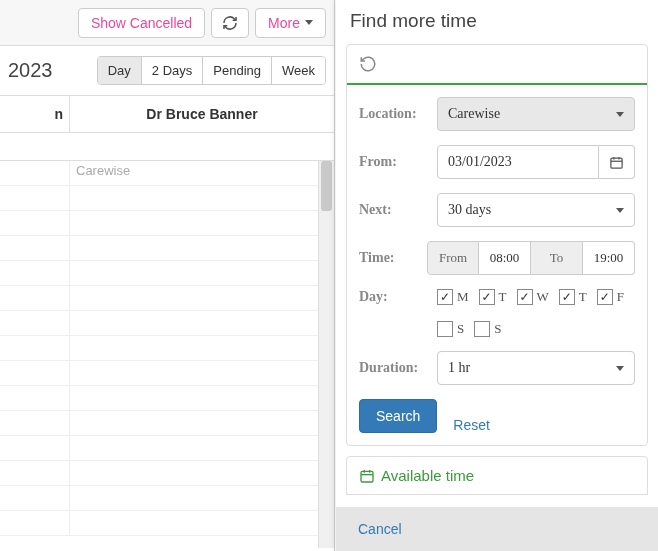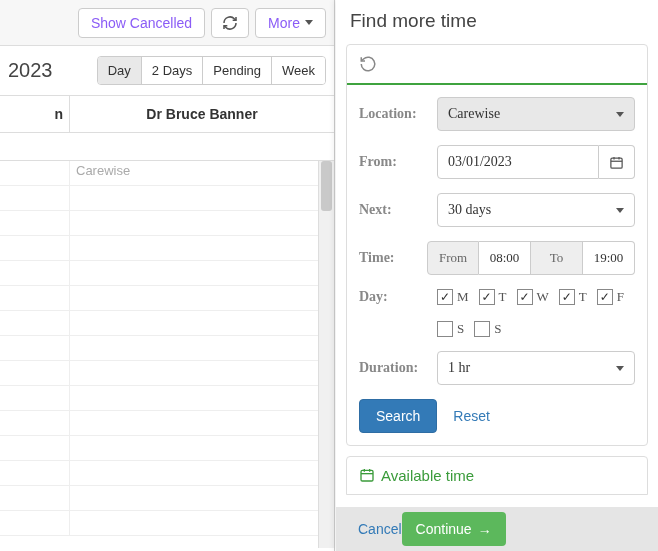--- a/index.html
+++ b/index.html
@@ -1,19 +1,19 @@
 <!DOCTYPE html>
 <html><head>
 <meta charset="utf-8">
 <style>
   * { box-sizing: border-box; margin: 0; padding: 0; }
   body { font-family: -apple-system, "Helvetica Neue", Arial, sans-serif; font-size: 14px; color: #333; background: #fff; width: 658px; height: 551px; overflow: hidden; position: relative; }
   .left-pane { position: absolute; left: 0; top: 0; width: 335px; height: 551px; border-right: 1px solid #ccc; background:#fff; }
   .toolbar { height: 46px; background: #f7f7f7; border-bottom: 1px solid #ddd; display:flex; align-items:center; padding: 0 8px; gap:6px; justify-content:flex-end;}
-  .btn { display:inline-flex; align-items:center; gap:5px; background:#fff; border:1px solid #ccc; border-radius:4px; padding:6px 12px; font-size:14px; color:#8b5cf6; cursor:pointer; }
+  .btn { display:inline-flex; align-items:center; gap:5px; background:#fff; border:1px solid #ccc; border-radius:4px; padding:6px 12px; font-size:14px; color:#ec4899; cursor:pointer; }
   .iconbtn { padding:6px 10px; }
   .caret-down { display:inline-block; width:0;height:0;border-left:4px solid transparent;border-right:4px solid transparent;border-top:5px solid #555; vertical-align:middle;}
   .date-row { display:flex; align-items:center; justify-content:space-between; padding:10px 8px; border-bottom:1px solid #ddd;}
   .date-text { font-size:20px; color:#444; }
   .seg { display:flex; border:1px solid #ccc; border-radius:4px; overflow:hidden;}
   .seg .seg-btn { padding:6px 10px; font-size:13px; background:#fff; border:none; border-right:1px solid #ccc; cursor:pointer; color:#333;}
   .seg .seg-btn:last-child{border-right:none;}
   .seg .seg-btn.active{ background:#e9e9e9;}
   .col-header { text-align:center; font-weight:600; padding:10px 4px; border-bottom:1px solid #ddd;}
   .subhead { height:28px; border-bottom:1px solid #ddd;}
@@ -44,25 +44,25 @@
   .time-group .chip{ height:34px; border:1px solid #ccc; display:flex;align-items:center;justify-content:center; font-size:13px;}
   .time-group .chip.lab{ background:#eee; color:#666; width:52px;}
   .time-group .chip.val{ background:#fff; width:52px;}
   .time-group .chip:first-child{border-radius:4px 0 0 4px;}
   .time-group .chip:last-child{border-radius:0 4px 4px 0;}
   .time-group .chip + .chip{ border-left:none;}
   .days { display:flex; flex-wrap:wrap; gap:8px 10px; align-items:center; flex:1;}
   .day { display:flex; align-items:center; gap:4px; font-size:13px; color:#555;}
   .chk{ width:16px;height:16px;border:1px solid #888; display:inline-flex; align-items:center; justify-content:center; font-size:12px; color:#333; background:#fff;}
   .chk.checked::after{ content:"✓"; line-height:1;}
-  .actions{ display:flex; align-items:center; gap:16px; }
+  .actions{ display:flex; align-items:flex-end; gap:16px; }
   .primary{ background:#337ab7; color:#fff; border:1px solid #2e6da4; border-radius:4px; padding:8px 16px; font-size:14px; cursor:pointer;}
   .link{ color:#337ab7; cursor:pointer; font-size:14px;}
   .avail-card{ margin:6px 10px; border:1px solid #ddd; border-radius:4px 4px 0 0;}
-  .avail-head{ padding:10px 12px; color:#3a9b3a; font-size:15px; display:flex; gap:6px; align-items:flex-start;}
+  .avail-head{ padding:10px 12px; color:#3a9b3a; font-size:15px; display:flex; gap:6px; align-items:flex-end;}
   .footer{ position:absolute; left:0; right:0; bottom:0; height:44px; display:flex; align-items:center; justify-content:flex-start; padding:0 22px; background:#e5e5e5;}
   .cancel-link{ color:#337ab7; font-size:14px;}
   .continue{ background:#5cb85c; color:#fff; border:none; border-radius:4px; padding:9px 14px; font-size:14px; display:flex; align-items:center; gap:6px;}
   .arrow-right::after{ content:"→"; font-weight:bold;}
   svg{display:block;}
 </style>
 </head>
 <body>
 
 <div class="left-pane">
@@ -292,19 +292,15 @@
             <line x1="8" y1="3" x2="8" y2="7"></line>
             <line x1="16" y1="3" x2="16" y2="7"></line>
           </svg>
       </span>
       <span>Available time</span>
     </div>
   </div>
 
   <div class="footer">
     <span class="cancel-link">Cancel</span>
-    <button class="continue">
-      <span>Continue</span>
-      <span class="arrow-right"></span>
-    </button>
   </div>
 
 </div>
 
 </body></html>

